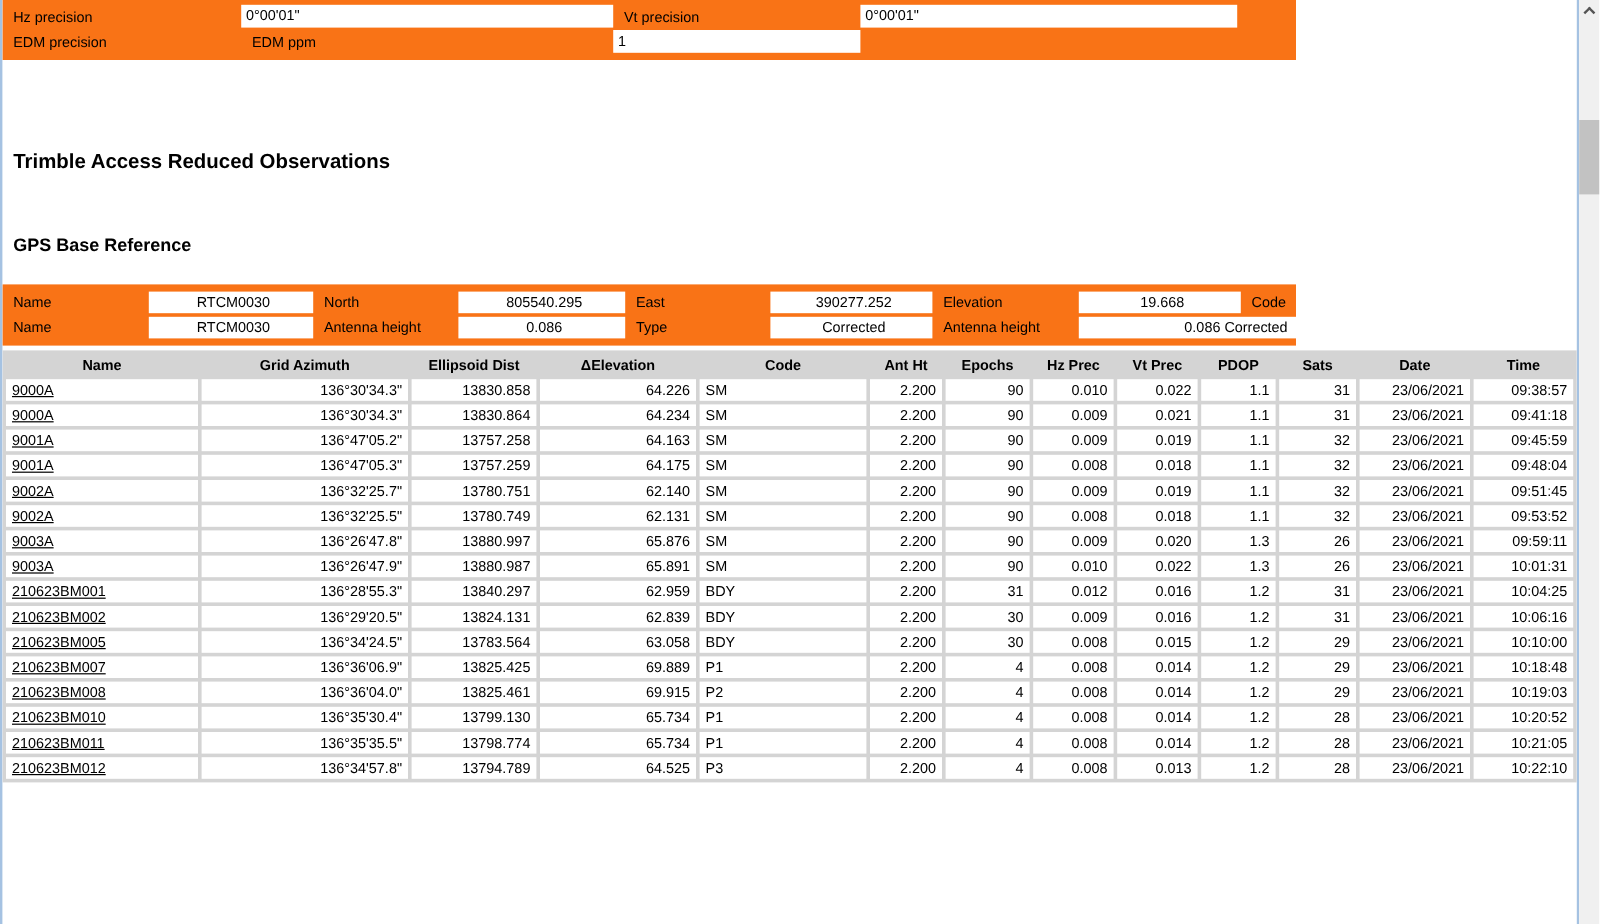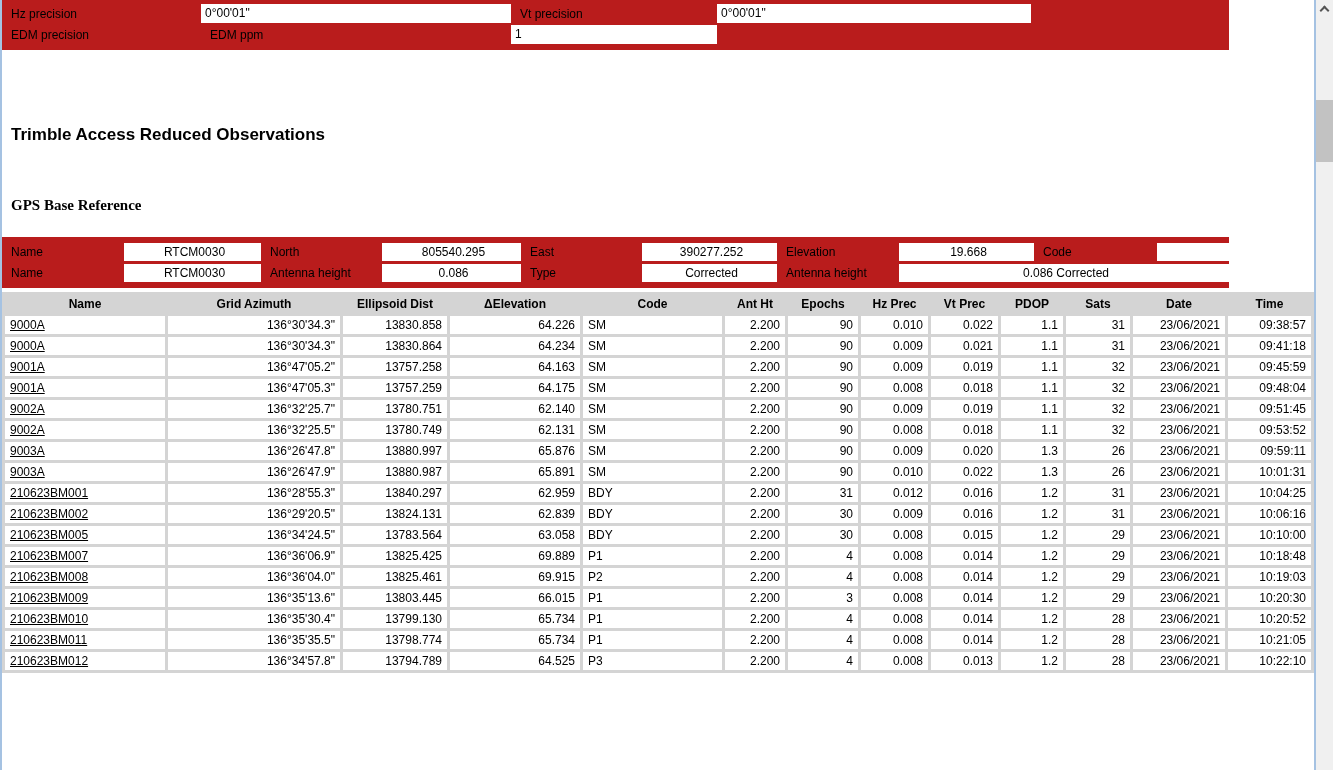--- a/index.html
+++ b/index.html
@@ -8,31 +8,31 @@
 
   .viewport { position:relative; width:1333px; height:770px; overflow:hidden; background:#fff; }
 
   .content {
     position:absolute; left:0; top:0; width:1316px; height:770px;
     border-left:2px solid #a5c2e2; border-right:2px solid #a5c2e2;
     overflow:hidden; background:#fff;
   }
 
   
-  .panel { background:#b91c1c; width:1227px; }
+  .panel { background:#f97316; width:1078px; }
   .panel-top { padding:2px 0 4px 0; }
   .frow {
     display:grid; grid-template-columns:199px 310px 206px 314px 1fr;
     align-items:center; height:19px; margin:2px 0;
   }
   .frow .lbl { padding-left:9px; white-space:nowrap; }
   .field { background:#ffffff; height:19px; line-height:19px; padding-left:4px; overflow:hidden; white-space:nowrap; }
 
   h2 { font-size:17px; line-height:18px; font-weight:bold; margin:76px 0 0 9px; }
-  h3 { font-size:15px; line-height:16px; font-weight:bold; margin:53px 0 0 9px;font-family:Liberation Serif, serif; }
+  h3 { font-size:15px; line-height:16px; font-weight:bold; margin:53px 0 0 9px; }
 
   .panel-base { margin-top:24px; padding:3px 0; }
   .brow {
     display:grid;
     grid-template-columns:122px 137px 121px 139px 121px 135px 122px 135px 123px 1fr;
     align-items:center; height:18px; margin:3px 0;
   }
   .brow .lbl { padding-left:9px; white-space:nowrap; }
   .brow .field { height:18px; line-height:18px;text-align:center; }
   .span3 { grid-column:span 3; }
@@ -342,35 +342,20 @@
             <td>2.200</td>
             <td>4</td>
             <td>0.008</td>
             <td>0.014</td>
             <td>1.2</td>
             <td>29</td>
             <td>23/06/2021</td>
             <td>10:19:03</td>
           </tr>
           <tr>
-            <td><a class="pt" href="#">210623BM009</a></td>
-            <td>136°35'13.6"</td>
-            <td>13803.445</td>
-            <td>66.015</td>
-            <td>P1</td>
-            <td>2.200</td>
-            <td>3</td>
-            <td>0.008</td>
-            <td>0.014</td>
-            <td>1.2</td>
-            <td>29</td>
-            <td>23/06/2021</td>
-            <td>10:20:30</td>
-          </tr>
-          <tr>
             <td><a class="pt" href="#">210623BM010</a></td>
             <td>136°35'30.4"</td>
             <td>13799.130</td>
             <td>65.734</td>
             <td>P1</td>
             <td>2.200</td>
             <td>4</td>
             <td>0.008</td>
             <td>0.014</td>
             <td>1.2</td>

